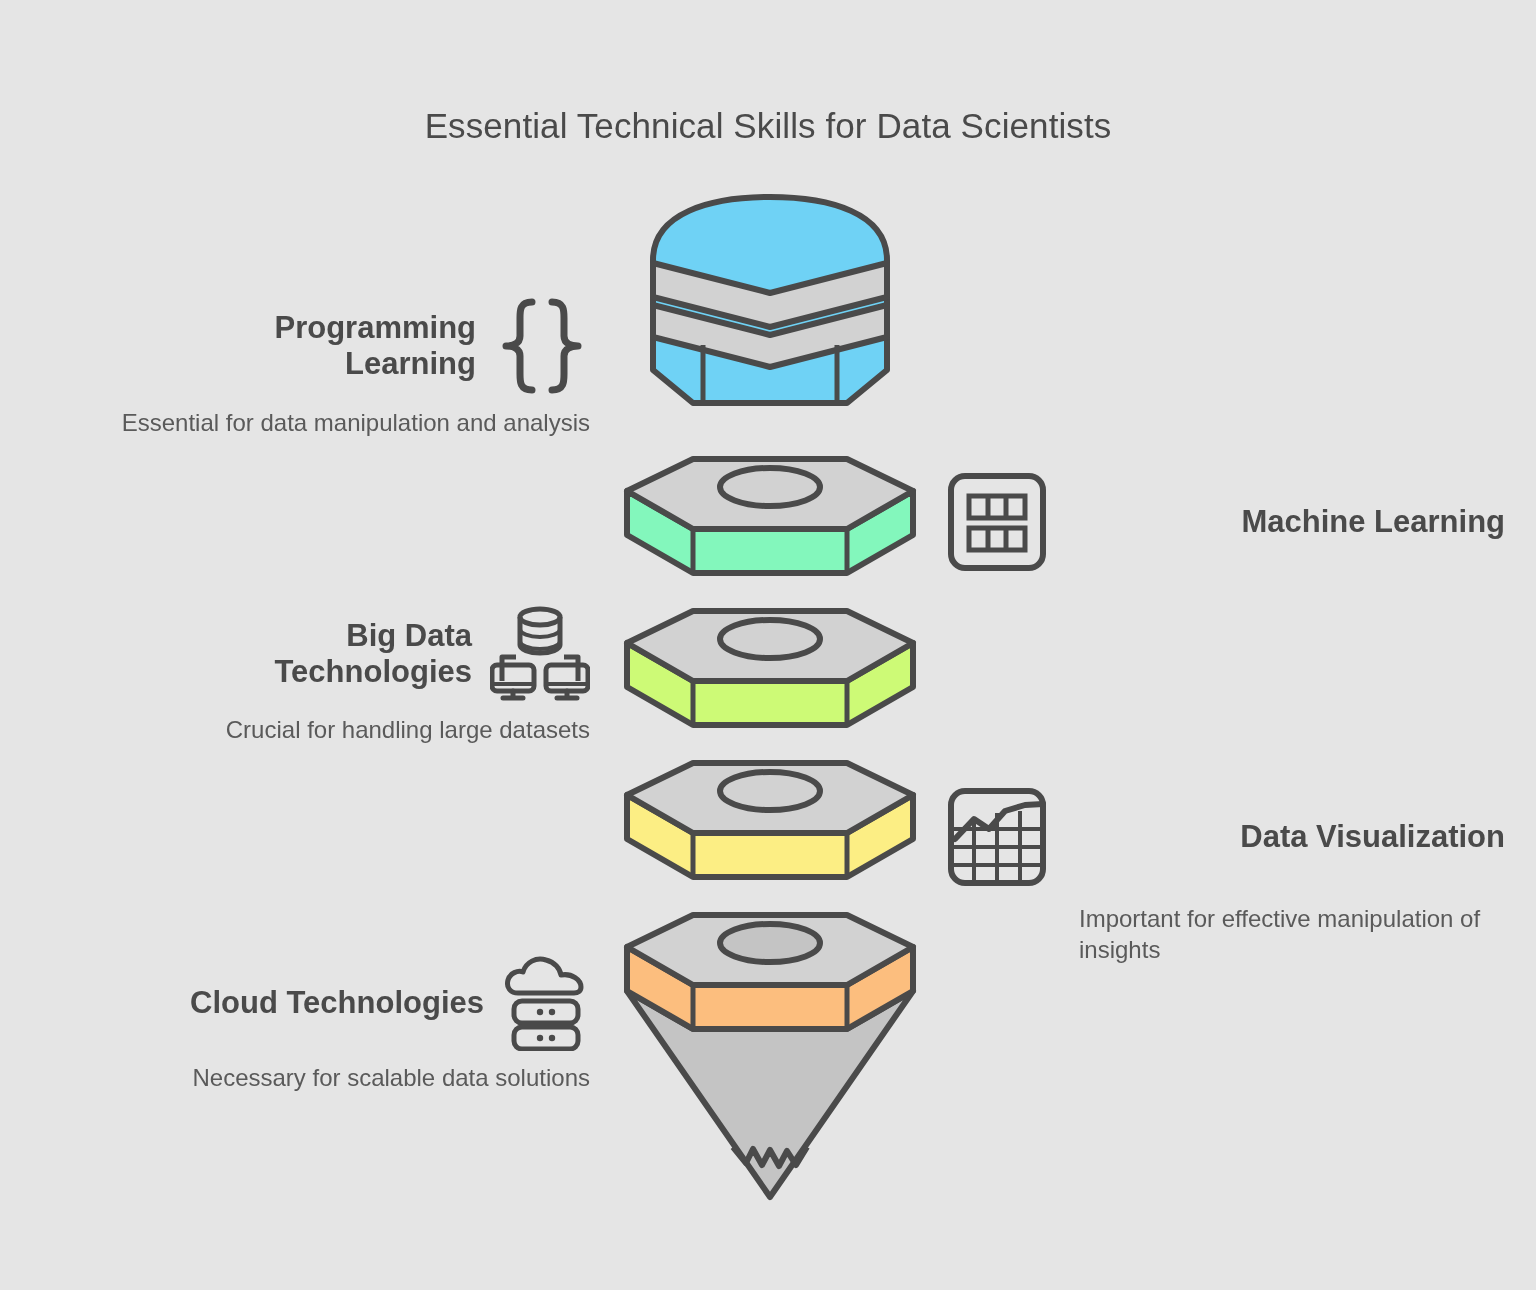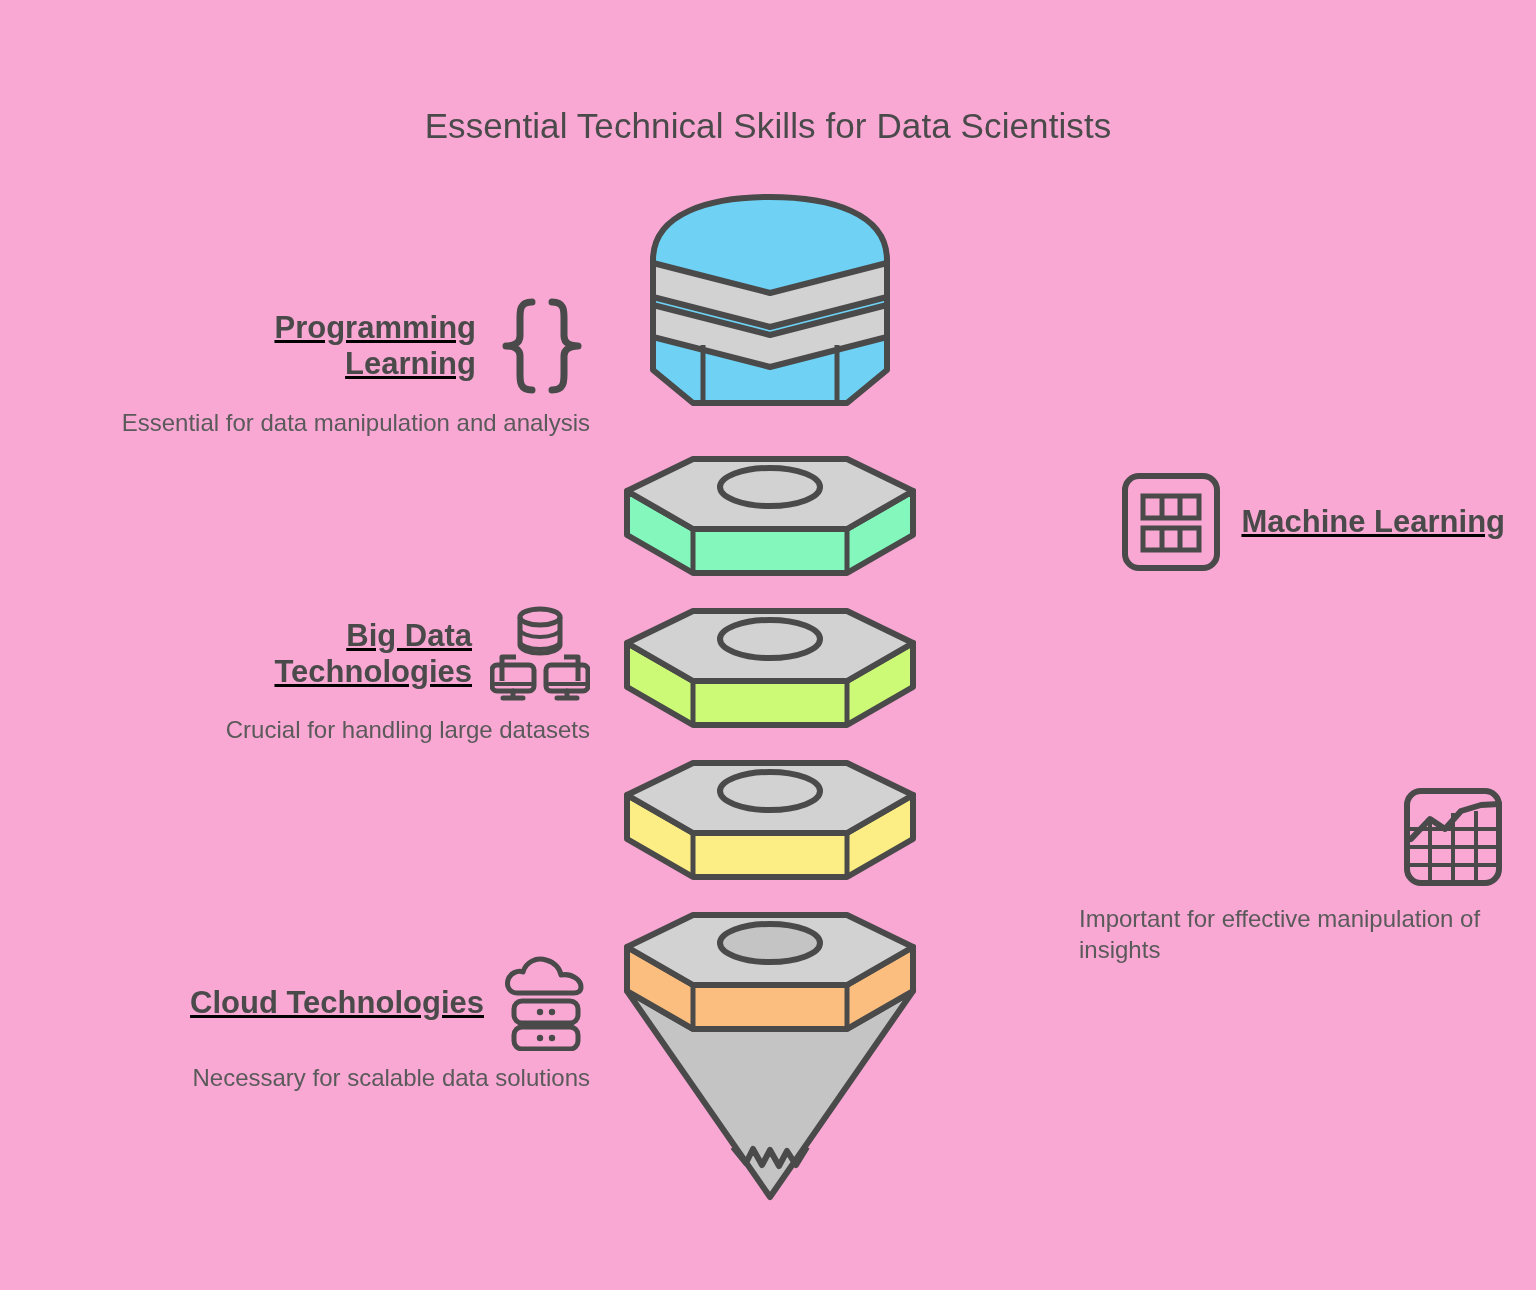--- a/index.html
+++ b/index.html
@@ -9,21 +9,21 @@
     height: 1290px;
     background: #ffffff;
     font-family: "Liberation Sans", sans-serif;
     overflow: hidden;
   }
 
   #canvas {
     position: relative;
     width: 1536px;
     height: 1290px;
-    background: #f9a8d4;
+    background: #e5e5e5;
   }
 
   
   .title {
     position: absolute;
     top: 106px;
     left: 0;
     width: 1536px;
     text-align: center;
     font-size: 35px;
@@ -34,21 +34,20 @@
 
   
   .label-block {
     position: absolute;
   }
 
   .label-head {
     display: flex;
     align-items: center;
     gap: 18px;
-    text-decoration: underline;
   }
 
   .label-title {
     font-size: 31px;
     font-weight: 700;
     color: #4a4a4a;
     line-height: 1.17;
   }
 
   .label-desc {
@@ -58,21 +57,21 @@
     line-height: 1.30;
     margin-top: 11px;
   }
 
   
   .left-block .label-head { justify-content: flex-end; }
   .left-block .label-title { text-align: right; }
   .left-block .label-desc  { text-align: right; }
 
   
-  .right-block .label-head { justify-content: flex-end; }
+  .right-block .label-head { justify-content: space-between; }
   .right-block .label-title { text-align: left; }
   .right-block .label-desc  { text-align: left; }
 
   .icon-slot {
     flex: 0 0 auto;
     display: block;
     line-height: 0;
   }
 
   
@@ -261,17 +260,18 @@
       <span class="icon-slot">
         <svg width="104" height="104" viewBox="0 0 104 104">
           <rect x="6" y="6" rx="14" ry="14" width="92" height="92" fill="none" stroke="#4a4a4a" stroke-width="6"></rect>
 
           <path d="M6 44 L98 44 M6 62 L98 62 M6 80 L98 80" fill="none" stroke="#4a4a4a" stroke-width="4"></path>
           <path d="M29 34 L29 98 M52 28 L52 98 M75 26 L75 98" fill="none" stroke="#4a4a4a" stroke-width="4"></path>
 
           <path d="M10 54 L29 34 L44 44 L60 26 L80 20 L98 19" fill="none" stroke="#4a4a4a" stroke-width="6" stroke-linejoin="round" stroke-linecap="round"></path>
         </svg>
       </span>
+      <div class="label-title">Data Visualization</div>
     </div>
     <div class="label-desc">Important for effective manipulation of insights</div>
   </div>
 
 </div>
 
 </body></html>

